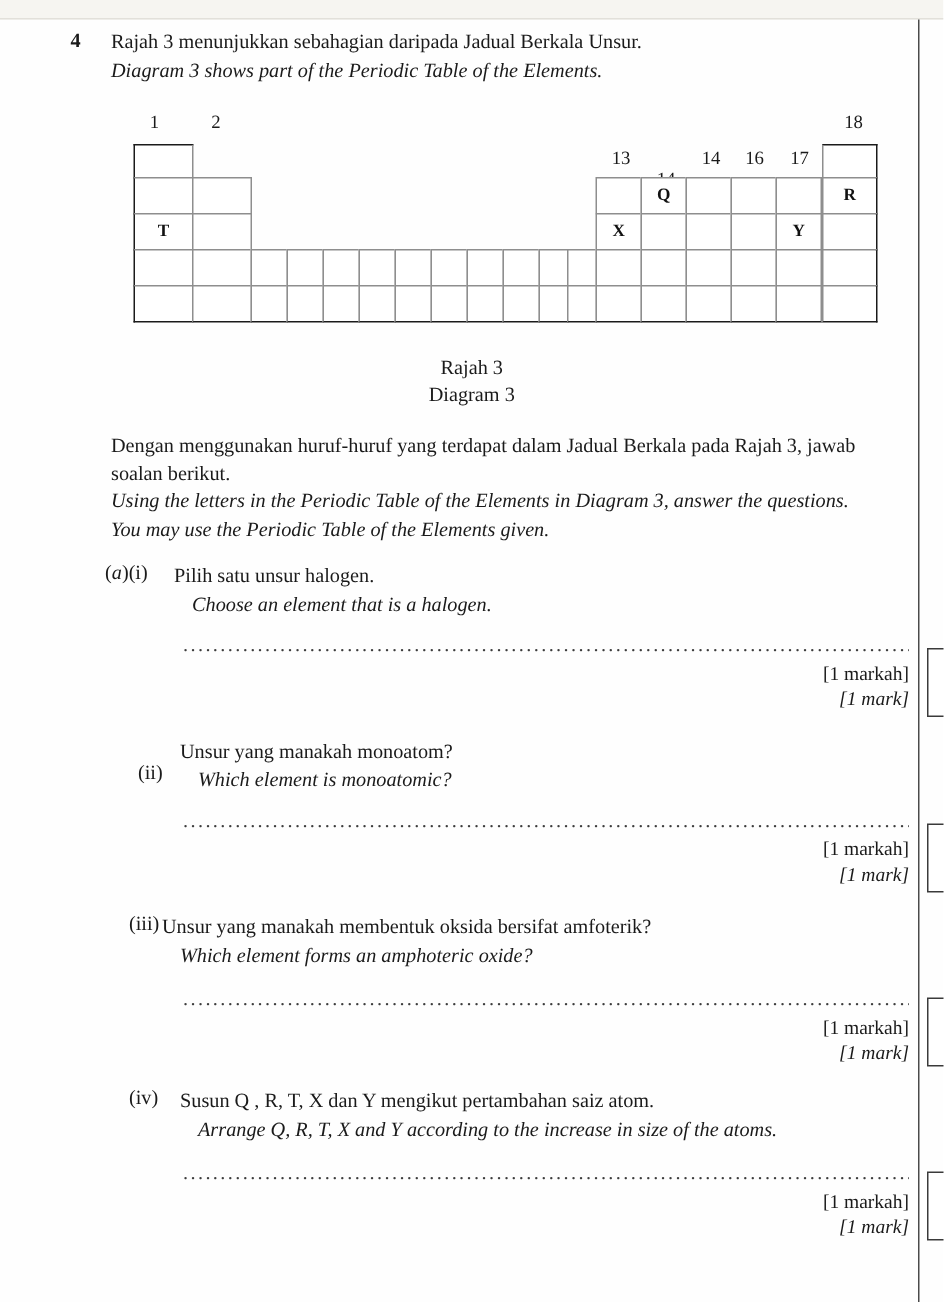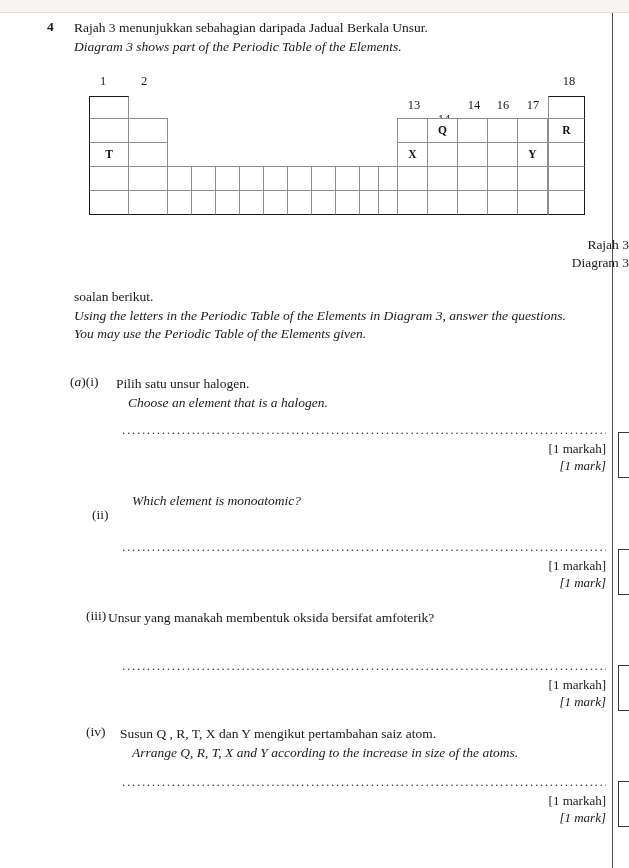--- a/index.html
+++ b/index.html
@@ -91,21 +91,21 @@
     font-size: 12.5px;
     text-align: center;
     width: 28px;
     color: #1a1a1a;
   }
   
   .caption {
     position: absolute;
     left: 0;
     width: 629px;
-    text-align: right;
+    text-align: center;
     font-size: 13.5px;
     line-height: 18px;
   }
 
   
   .instr {
     position: absolute;
     left: 74px;
     top: 288px;
     width: 540px;
@@ -241,50 +241,53 @@
       <div class="cell bold-bottom" style="left:428px; top:94px; width:31px; height:25px;"></div>
       <div class="cell bold-right bold-bottom" style="left:459px;top:94px; width:37px; height:25px;"></div>
 
     </div>
   </div>
 
   <div class="caption" style="top:236px;">Rajah 3</div>
   <div class="caption en" style="top:254px;">Diagram 3</div>
 
   <div class="instr">
+    <div>Dengan menggunakan huruf-huruf yang terdapat dalam Jadual Berkala pada Rajah 3, jawab</div>
     <div>soalan berikut.</div>
     <div class="en">Using the letters in the Periodic Table of the Elements in Diagram 3, answer the questions.</div>
     <div class="en">You may use the Periodic Table of the Elements given.</div>
   </div>
 
   <div class="subq" style="left:70px; top:374px; width:540px;">
     <div class="label"><span>(<span class="it">a</span>)</span><span>(i)</span></div>
     <div class="body" style="left:46px;">
       <div>Pilih satu unsur halogen.</div>
       <div class="en" style="padding-left:12px;">Choose an element that is a halogen.</div>
     </div>
     <div class="dotline" style="left:52px; top:48px;">..................................................................................................................</div>
     <div class="marks" style="left:52px; top:66px;"><span>[1 markah]</span></div>
     <div class="marks en" style="left:52px; top:83px; font-style:italic;"><span>[1 mark]</span></div>
   </div>
 
   <div class="subq" style="left:70px; top:491px; width:540px;">
     <div class="label" style="left:22px;margin-top:16px;">(ii)</div>
     <div class="body" style="left:50px;">
+      <div>Unsur yang manakah monoatom?</div>
       <div class="en" style="padding-left:12px;">Which element is monoatomic?</div>
     </div>
     <div class="dotline" style="left:52px; top:48px;">..................................................................................................................</div>
     <div class="marks" style="left:52px; top:66px;"><span>[1 markah]</span></div>
     <div class="marks en" style="left:52px; top:83px; font-style:italic;"><span>[1 mark]</span></div>
   </div>
 
   <div class="subq" style="left:70px; top:608px; width:540px;">
     <div class="label" style="left:16px;">(iii)</div>
     <div class="body" style="left:38px;">
       <div>Unsur yang manakah membentuk oksida bersifat amfoterik?</div>
+      <div class="en" style="padding-left:12px;">Which element forms an amphoteric oxide?</div>
     </div>
     <div class="dotline" style="left:52px; top:50px;">..................................................................................................................</div>
     <div class="marks" style="left:52px; top:68px;"><span>[1 markah]</span></div>
     <div class="marks en" style="left:52px; top:85px; font-style:italic;"><span>[1 mark]</span></div>
   </div>
 
   <div class="subq" style="left:70px; top:724px; width:540px;">
     <div class="label" style="left:16px;">(iv)</div>
     <div class="body" style="left:50px;">
       <div>Susun Q , R, T, X dan Y mengikut pertambahan saiz atom.</div>

